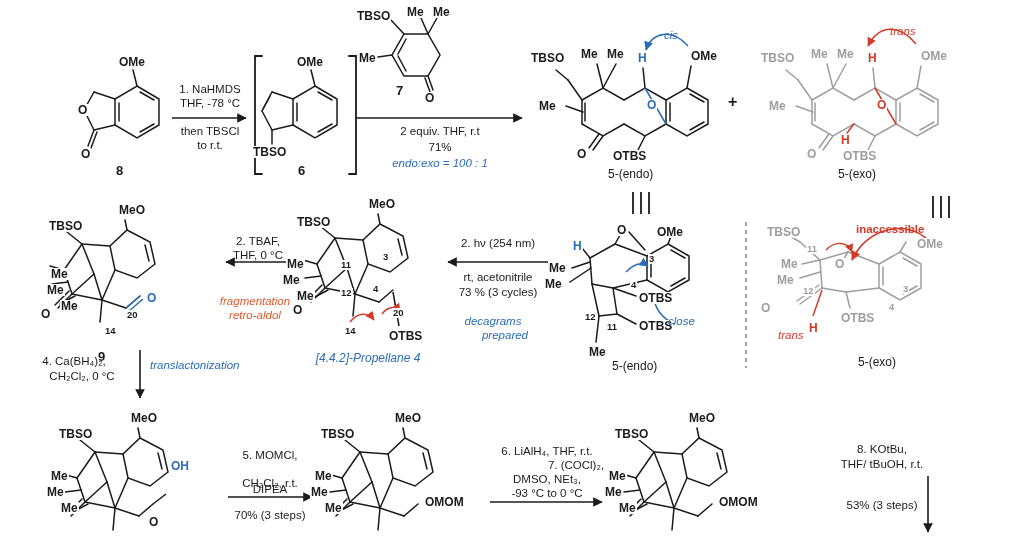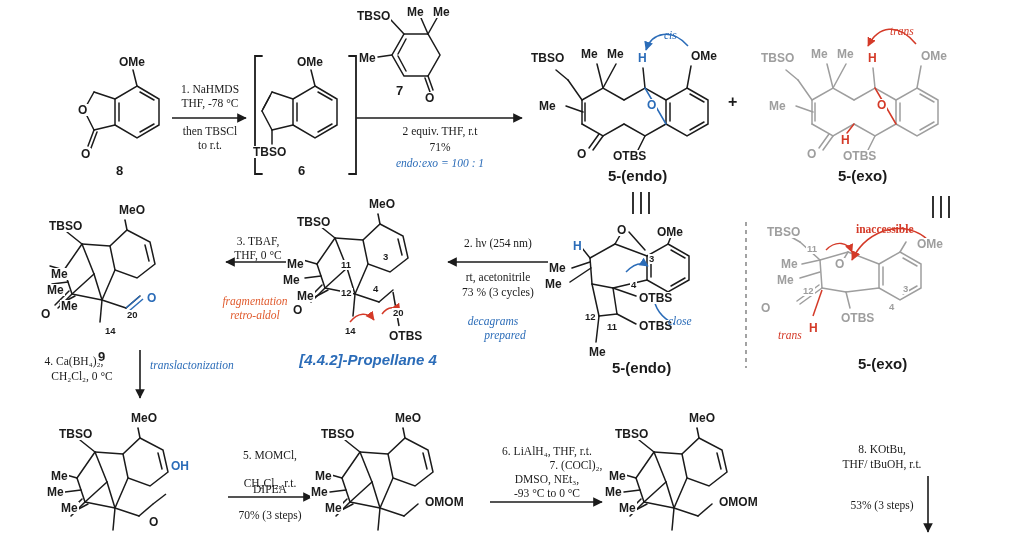--- a/index.html
+++ b/index.html
@@ -2,22 +2,22 @@
 <html><head>
 <meta charset="utf-8">
 <style>
   html,body{margin:0;padding:0;background:#fff;}
   #stage{position:relative;width:1024px;height:536px;background:#ffffff;overflow:hidden;
          font-family:"Liberation Sans",sans-serif;color:#1b1b1b;}
   #art{position:absolute;left:0;top:0;}
   .atom{position:absolute;font-weight:700;font-size:12px;line-height:1;background:#fff;padding:0 1px;white-space:nowrap;}
   .n{position:absolute;font-weight:700;font-size:9.5px;line-height:1;background:#fff;padding:0 1px;}
   .cnum{position:absolute;font-weight:700;font-size:13px;line-height:1;}
-  .name{position:absolute;font-weight:700;font-size:15px;line-height:1;white-space:nowrap;}
-  .cond{position:absolute;font-size:11.5px;line-height:1;white-space:nowrap;font-family:Liberation Serif, serif;}
+  .name{position:absolute;font-weight:400;font-size:12px;line-height:1;white-space:nowrap;}
+  .cond{position:absolute;font-size:11.5px;line-height:1;white-space:nowrap;}
   .plus{position:absolute;font-weight:700;font-size:16px;line-height:1;}
   .ctr{transform:translateX(-50%);}
   .it{font-style:italic;}
   .blue{color:#2b6cb8;}
   .red{color:#d43a28;}
   .orange{color:#e05a2d;}
   .gray{color:#9e9e9e;}
 </style>
 </head>
 <body>
@@ -302,21 +302,21 @@
 <span class="atom" style="left:118px;top:204px">MeO</span>
 <span class="atom" style="left:50px;top:268px">Me</span>
 <span class="atom" style="left:46px;top:284px">Me</span>
 <span class="atom" style="left:60px;top:300px">Me</span>
 <span class="atom" style="left:40px;top:308px">O</span>
 <span class="n" style="left:104px;top:326px">14</span>
 <span class="n" style="left:126px;top:310px">20</span>
 <span class="atom blue" style="left:146px;top:292px">O</span>
 <span class="cnum" style="left:98px;top:350px">9</span>
 
-<span class="cond ctr" style="left:258px;top:236px">3. TBAF,</span>
+<span class="cond ctr" style="left:258px;top:236px">2. TBAF,</span>
 <span class="cond ctr" style="left:258px;top:250px">THF, 0 °C</span>
 <span class="cond ctr it orange" style="left:255px;top:296px">fragmentation</span>
 <span class="cond ctr it orange" style="left:255px;top:310px">retro-aldol</span>
 
 <span class="atom" style="left:296px;top:216px">TBSO</span>
 <span class="atom" style="left:368px;top:198px">MeO</span>
 <span class="n" style="left:340px;top:260px">11</span>
 <span class="n" style="left:382px;top:252px">3</span>
 <span class="atom" style="left:286px;top:258px">Me</span>
 <span class="atom" style="left:282px;top:274px">Me</span>

